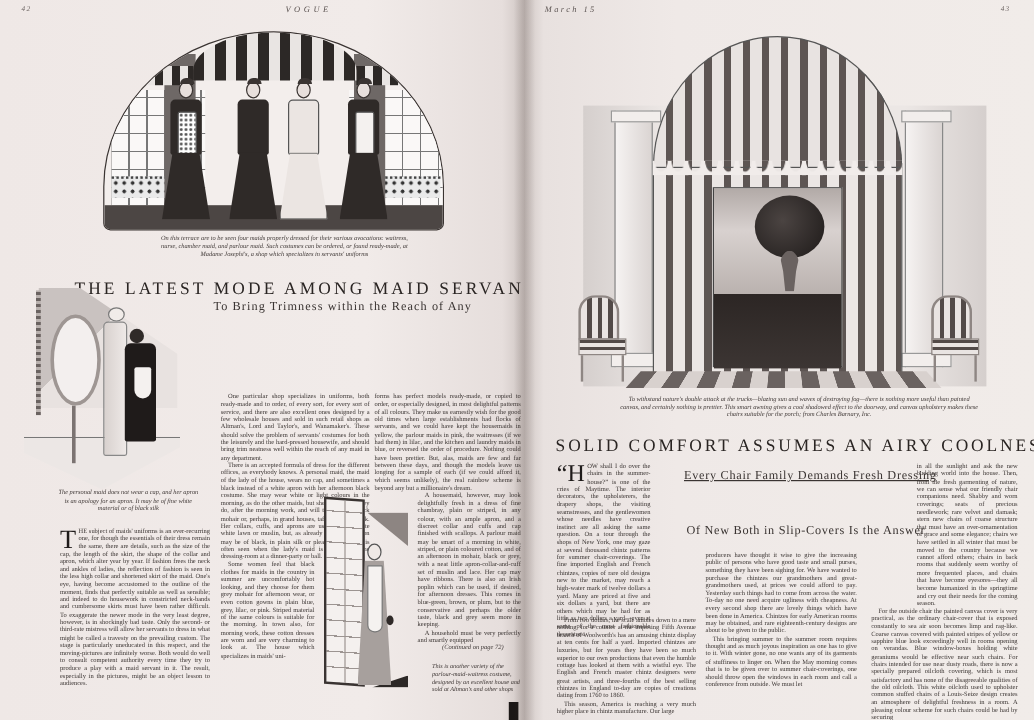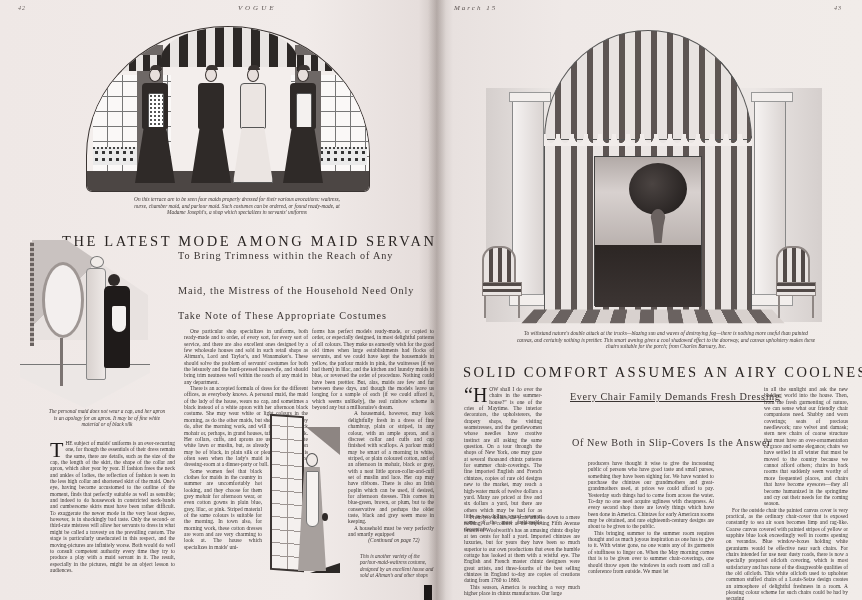--- a/index.html
+++ b/index.html
@@ -169,22 +169,20 @@
         <div class="body">
             <div class="apron"></div>
           </div>
         <div class="skirt"></div>
       </div>
     </div>
     <div class="cap-top">On this terrace are to be seen four maids properly dressed for their various avocations: waitress, nurse, chamber maid, and parlour maid. Such costumes can be ordered, or found ready-made, at Madame Josephi's, a shop which specializes in servants' uniforms</div>
 
     <div class="headline-left">THE LATEST MODE AMONG MAID SERVANTS</div>
     <div class="deck" style="left:178px; top:250px;">To Bring Trimness within the Reach of Any</div>
-    <div class="deck" style="left:178px; top:285px;">Maid, the Mistress of the Household Need Only</div>
-    <div class="deck" style="left:178px; top:310px;">Take Note of These Appropriate Costumes</div>
 
     <div class="mirror-art">
       <div class="wall"></div>
       <div class="frame-l"></div>
       <div class="floorline"></div>
       <div class="mirror"></div>
       <div class="stand"></div>
       <div class="lady">
           <div class="hair"></div>
           <div class="dress"></div>

